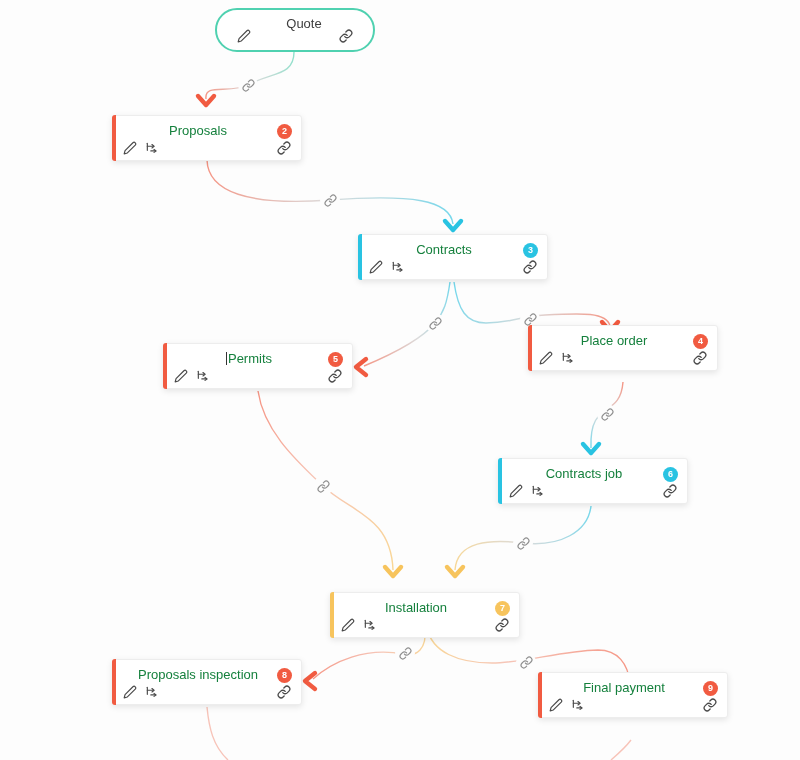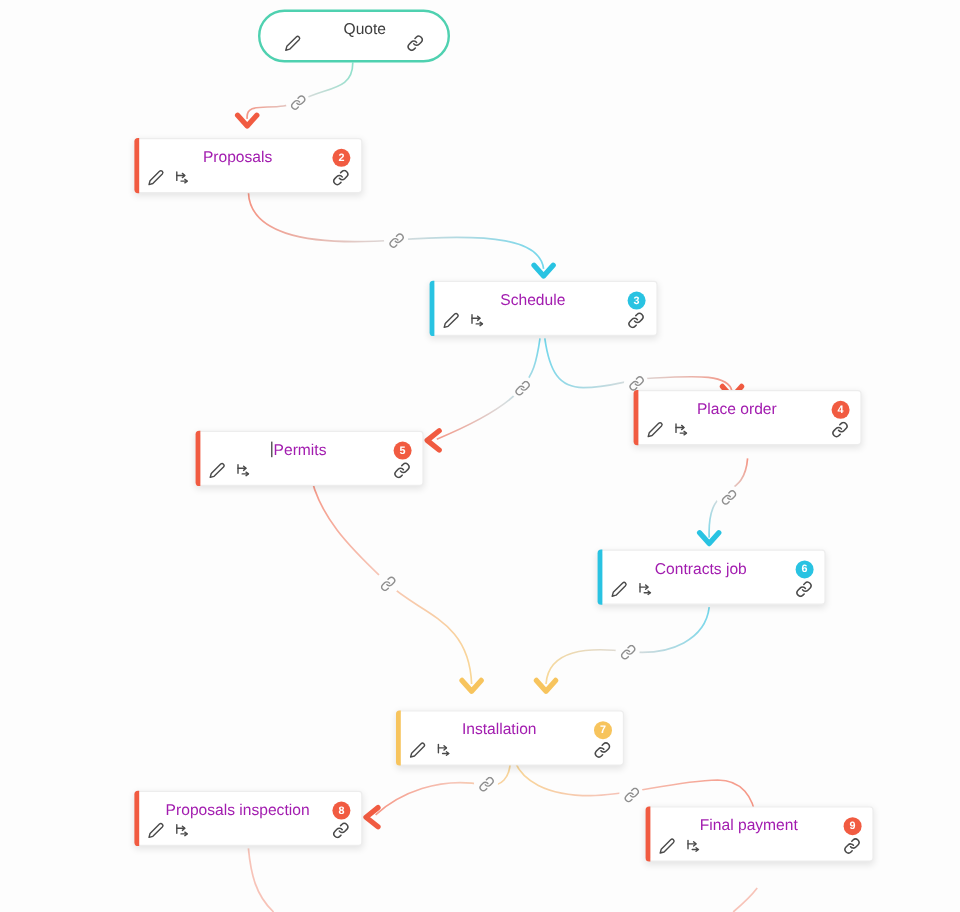--- a/index.html
+++ b/index.html
@@ -12,21 +12,21 @@
   #wires path.arrow{fill:none;stroke-width:4.4;stroke-linecap:round;stroke-linejoin:round;}
 
   .node{
     position:absolute;z-index:3;background:#fff;border:1px solid #ededed;
     border-radius:3px;box-shadow:0 2px 6px rgba(0,0,0,.10);
     width:190px;height:46px;box-sizing:border-box;cursor:pointer;
   }
   .node .bar{position:absolute;left:-1px;top:-1px;bottom:-1px;width:4px;border-radius:3px 0 0 3px;}
   .node .title{
     position:absolute;left:12px;right:30px;top:7px;text-align:center;
-    font-size:13px;color:#a21caf;white-space:nowrap;
+    font-size:13px;color:#15803d;white-space:nowrap;
   }
   .caret{display:inline-block;width:1px;height:13px;background:#333;margin-right:1px;vertical-align:-2px;}
   .badge{
     position:absolute;right:9px;top:8px;width:15px;height:15px;border-radius:50%;
     color:#fff;font-size:9px;font-weight:bold;line-height:15px;text-align:center;
   }
   .tools-left{position:absolute;left:10px;bottom:5px;display:flex;gap:8px;align-items:center;}
   .tools-right{position:absolute;right:10px;bottom:5px;display:flex;align-items:center;}
   .nicon{width:14px;height:14px;color:#4a4a4a;display:inline-flex;}
   .nicon svg{width:100%;height:100%;}
@@ -233,21 +233,21 @@
       <span class="nicon">
         <svg>
           <use href="#i-chain"></use>
         </svg>
       </span>
     </div>
 </div>
 
 <div class="node cyan" style="left:358px;top:234px">
   <span class="bar"></span>
-  <div class="title">Schedule</div>
+  <div class="title">Contracts</div>
   <span class="badge">3</span>
   <div class="tools-left">
     <span class="nicon">
         <svg>
           <use href="#i-pencil"></use>
         </svg>
       </span>
     <span class="nicon">
         <svg>
           <use href="#i-branch"></use>
@@ -256,21 +256,21 @@
   </div>
   <div class="tools-right">
       <span class="nicon">
         <svg>
           <use href="#i-chain"></use>
         </svg>
       </span>
     </div>
 </div>
 
-<div class="node red" style="left:163px;top:359px">
+<div class="node red" style="left:163px;top:343px">
   <span class="bar"></span>
   <div class="title"><span class="caret"></span><span>Permits</span></div>
   <span class="badge">5</span>
   <div class="tools-left">
     <span class="nicon">
         <svg>
           <use href="#i-pencil"></use>
         </svg>
       </span>
     <span class="nicon">

